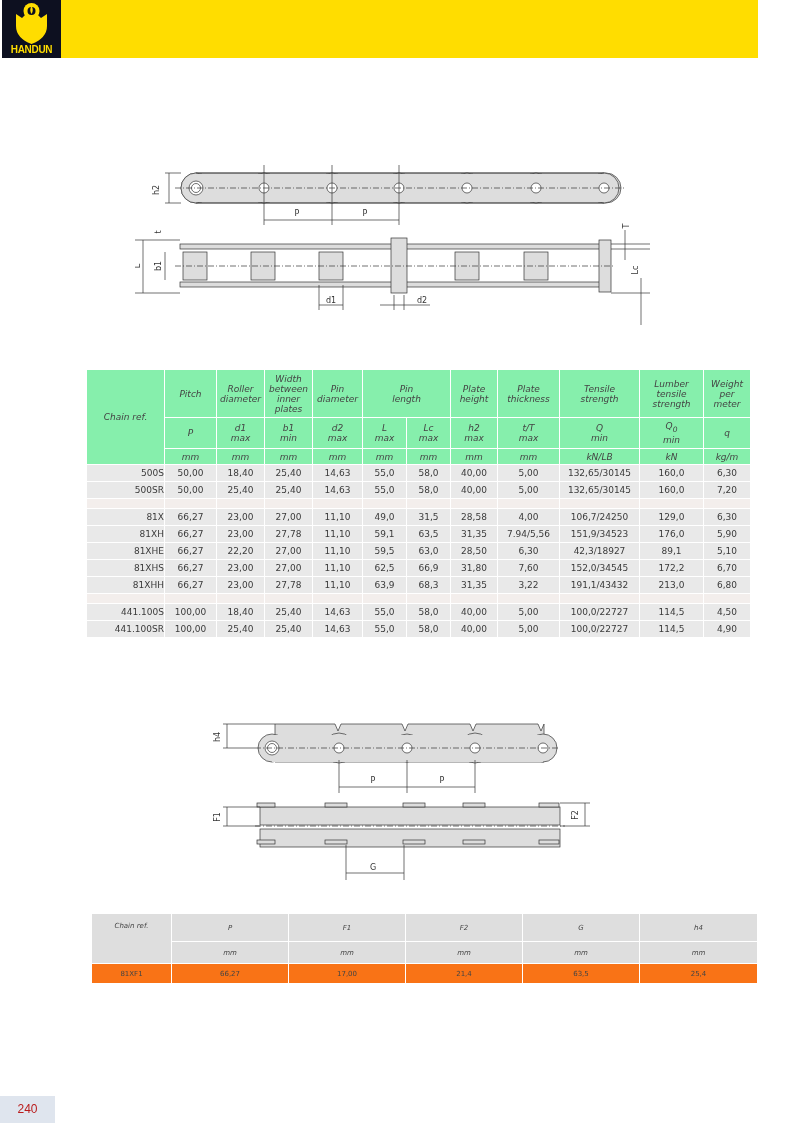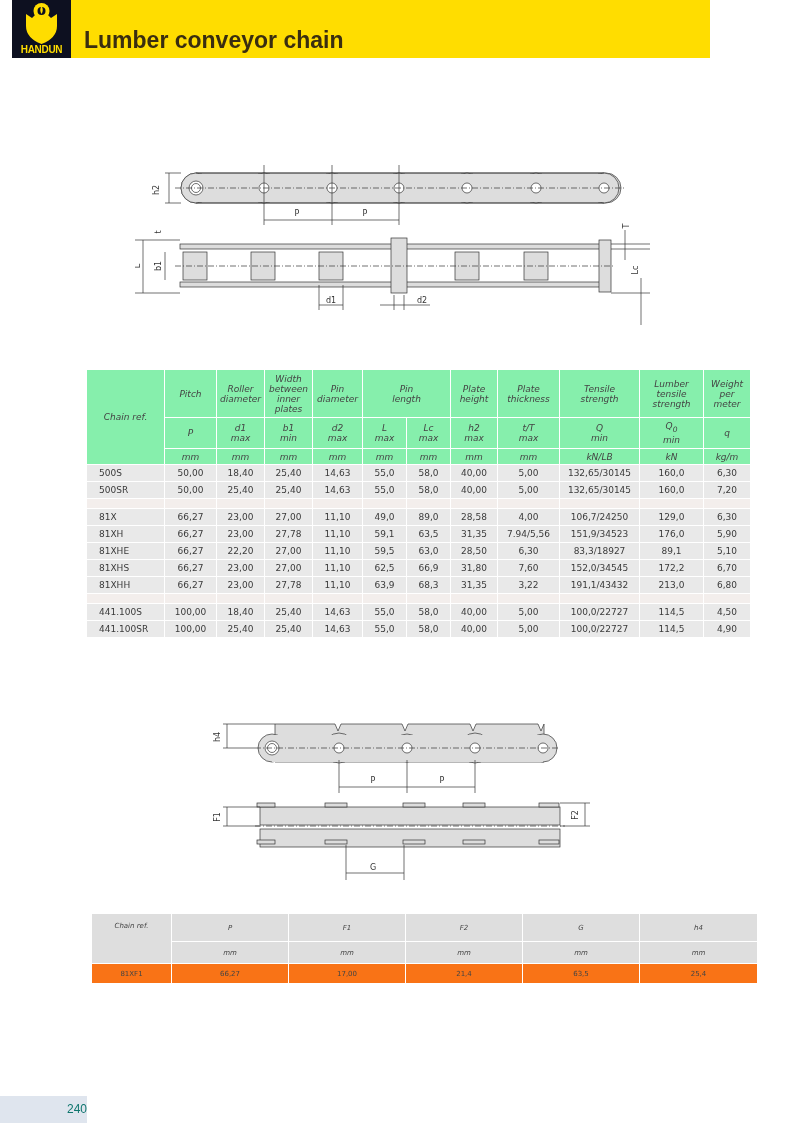--- a/index.html
+++ b/index.html
@@ -1,61 +1,60 @@
 <!DOCTYPE html>
 <html><head>
 <meta charset="utf-8">
 <style>
   html,body{margin:0;padding:0;background:#ffffff;}
   body{width:794px;height:1123px;position:relative;overflow:hidden;font-family:"DejaVu Sans",sans-serif;color:#333;}
-  .header{position:absolute;left:12px;top:0;width:698px;height:58px;background:#ffdd00;}
+  .header{position:absolute;left:2px;top:0;width:756px;height:58px;background:#ffdd00;}
   .logo{position:absolute;left:0;top:0;width:59px;height:58px;background:#0d1020;}
   .logo svg{position:absolute;left:0;top:0;}
   .logo-text{position:absolute;left:0;bottom:3px;width:59px;text-align:center;font-family:"Liberation Sans",sans-serif;font-weight:bold;font-size:10px;color:#ffdd00;letter-spacing:-0.3px;}
   .title{position:absolute;left:72px;top:26px;font-family:"Liberation Sans",sans-serif;font-weight:bold;font-size:23px;color:#3a2e10;line-height:28px;}
 
   .drawing{position:absolute;}
   .drawing svg{display:block;}
 
   table{border-collapse:collapse;font-family:"DejaVu Sans",sans-serif;}
   .t1{position:absolute;left:86px;top:369px;width:664px;table-layout:fixed;}
   .t1 td,.t1 th{border:1px solid #ffffff;text-align:center;font-size:9px;color:#3a3a3a;padding:0;}
   .t1 thead th{background:#86efac;font-weight:normal;font-style:italic;color:#444;}
   .t1 .h1 th{height:47px;line-height:10px;}
   .t1 .h2 th{height:30px;line-height:10px;}
   .t1 .h3 th{height:15px;}
   .t1 tbody td{height:16px;background:#e9e9e9;}
   .t1 tbody tr.sep td{height:9px;background:#f3eeec;}
-  .t1 tbody td.ref{text-align:left;padding-left:12px;}
+  .t1 tbody td.ref{text-align:right;padding-left:12px;}
 
   .t2{position:absolute;left:91px;top:913px;width:666px;table-layout:fixed;}
   .t2 th,.t2 td{border:1px solid #ffffff;text-align:center;font-size:7px;color:#444;padding:0;}
   .t2 thead th{background:#dedede;font-weight:normal;font-style:italic;}
   .t2 .r1 th{height:27px;}
   .t2 .r2 th{height:21px;}
   .t2 .ref-h{vertical-align:top;padding-top:8px;}
   .t2 tbody td{background:#f97316;height:19px;}
 
-  .footer-num{position:absolute;left:0;top:1096px;width:55px;height:27px;background:#dfe5ee;font-family:"Liberation Sans",sans-serif;font-size:12px;color:#0f766e;text-align:right;line-height:27px;padding-left:32px;}
+  .footer-num{position:absolute;left:0;top:1096px;width:55px;height:27px;background:#dfe5ee;font-family:"Liberation Sans",sans-serif;font-size:12px;color:#b91c1c;text-align:center;line-height:27px;}
   .footer-brand{position:absolute;left:55px;top:1096px;width:103px;height:27px;background:#ffd500;font-family:"Liberation Sans",sans-serif;font-size:12px;color:#222;text-align:center;line-height:27px;margin-top:31px;}
 </style>
 </head>
 <body>
 
 <div class="header">
   <div class="logo">
     <svg width="59" height="46" viewBox="0 0 59 46">
       <path d="M14 14 L14 26 Q14 38 29.5 44 Q45 38 45 26 L45 14 L39 18 L34 13 L29.5 17 L25 13 L20 18 Z" fill="#ffdd00"></path>
       <circle cx="29.5" cy="11" r="8" fill="#ffdd00"></circle>
       <circle cx="29.5" cy="11" r="4" fill="#0d1020"></circle>
       <path d="M29.5 6 Q32 10 29.5 14 Q27 10 29.5 6 Z" fill="#ffdd00"></path>
     </svg>
     <div class="logo-text">HANDUN</div>
   </div>
-  <div class="title">Lumber conveyor chain</div>
 </div>
 
 <div class="drawing" style="left:135px;top:160px;">
   <svg width="520" height="175" viewBox="0 0 520 175" font-family="DejaVu Sans, sans-serif" font-size="8" fill="none" stroke="#333" stroke-width="0.7">
 
     <g fill="#dddddd">
       <rect x="46" y="13" width="440" height="30" rx="15"></rect>
       <circle cx="61" cy="28" r="15" fill="#dddddd"></circle>
       <circle cx="129" cy="28" r="15" fill="#dddddd"></circle>
       <circle cx="197" cy="28" r="15" fill="#dddddd"></circle>
@@ -231,21 +230,21 @@
         <td></td>
         <td></td>
       </tr>
       <tr>
         <td class="ref">81X</td>
         <td>66,27</td>
         <td>23,00</td>
         <td>27,00</td>
         <td>11,10</td>
         <td>49,0</td>
-        <td>89,0</td>
+        <td>31,5</td>
         <td>28,58</td>
         <td>4,00</td>
         <td>106,7/24250</td>
         <td>129,0</td>
         <td>6,30</td>
       </tr>
       <tr>
         <td class="ref">81XH</td>
         <td>66,27</td>
         <td>23,00</td>
@@ -262,21 +261,21 @@
       <tr>
         <td class="ref">81XHE</td>
         <td>66,27</td>
         <td>22,20</td>
         <td>27,00</td>
         <td>11,10</td>
         <td>59,5</td>
         <td>63,0</td>
         <td>28,50</td>
         <td>6,30</td>
-        <td>83,3/18927</td>
+        <td>42,3/18927</td>
         <td>89,1</td>
         <td>5,10</td>
       </tr>
       <tr>
         <td class="ref">81XHS</td>
         <td>66,27</td>
         <td>23,00</td>
         <td>27,00</td>
         <td>11,10</td>
         <td>62,5</td>

